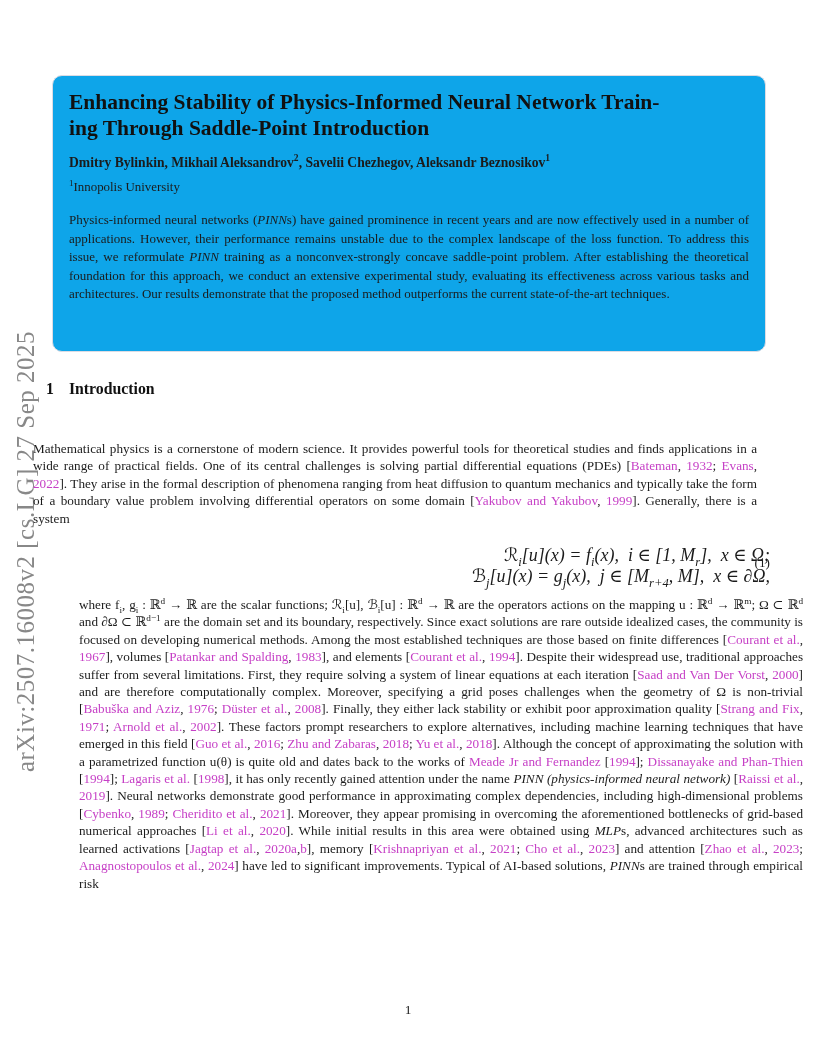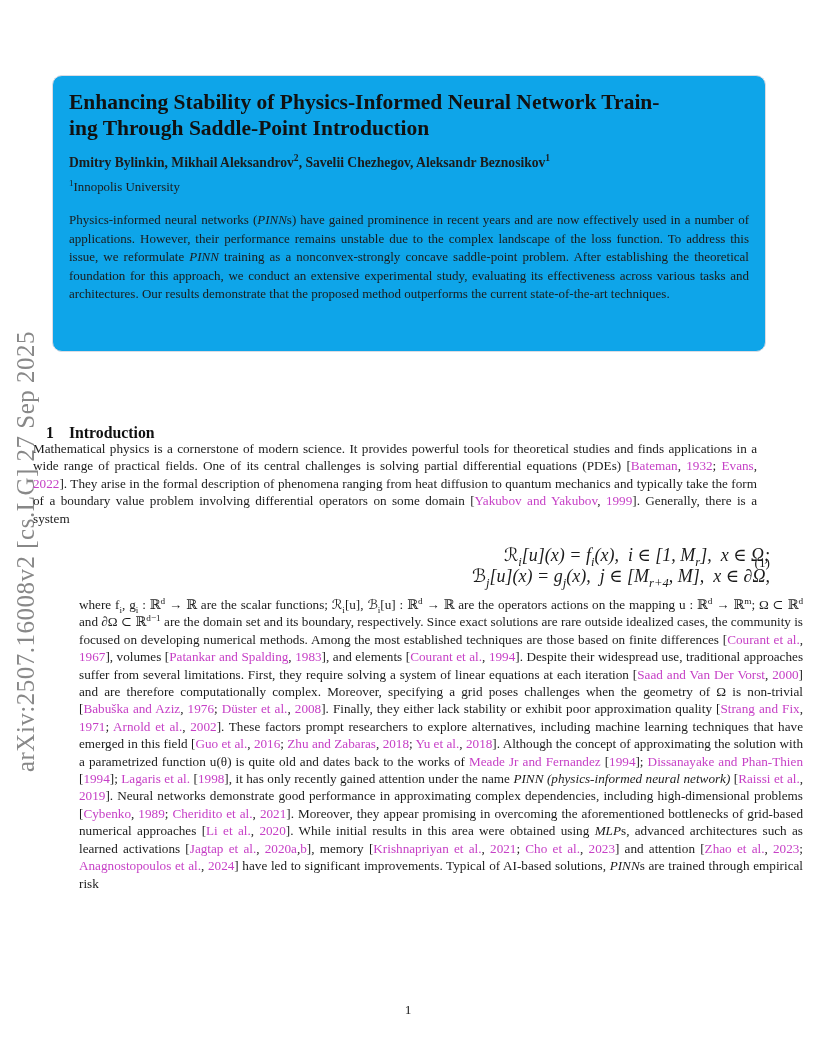--- a/index.html
+++ b/index.html
@@ -41,21 +41,21 @@
   .title{font-size:21.5px;line-height:26px;font-weight:bold;margin:13px 0 0;color:#111;}
   .tline{display:block;}
   .authors{font-size:13.6px;font-weight:bold;margin:14px 0 0;}
   .affil{font-size:12.9px;line-height:17px;margin:2px 0 0;}
   .affil.first{margin-top:8px;}
   .abstract{font-size:13px;line-height:18.6px;text-align:justify;margin:15px 0 0;font-weight:500;}
 
   sup{font-size:70%;line-height:0;}
   sub{font-size:70%;line-height:0;}
 
-  .section{position:absolute;left:46px;top:424px;margin:0;font-size:15.8px;font-weight:bold;color:#111;}
+  .section{position:absolute;left:46px;top:380px;margin:0;font-size:15.8px;font-weight:bold;color:#111;}
   .secnum{margin-right:15px;}
 
   .para{
     position:absolute;left:33px;width:724px;margin:0;
     font-size:13.2px;line-height:17.4px;text-align:justify;
   }
   .para1{top:440px;}
   .para2{top:596px;margin-left:46px;}
 
   .eqrow{position:absolute;left:46px;top:545px;width:724px;text-align:center;}

